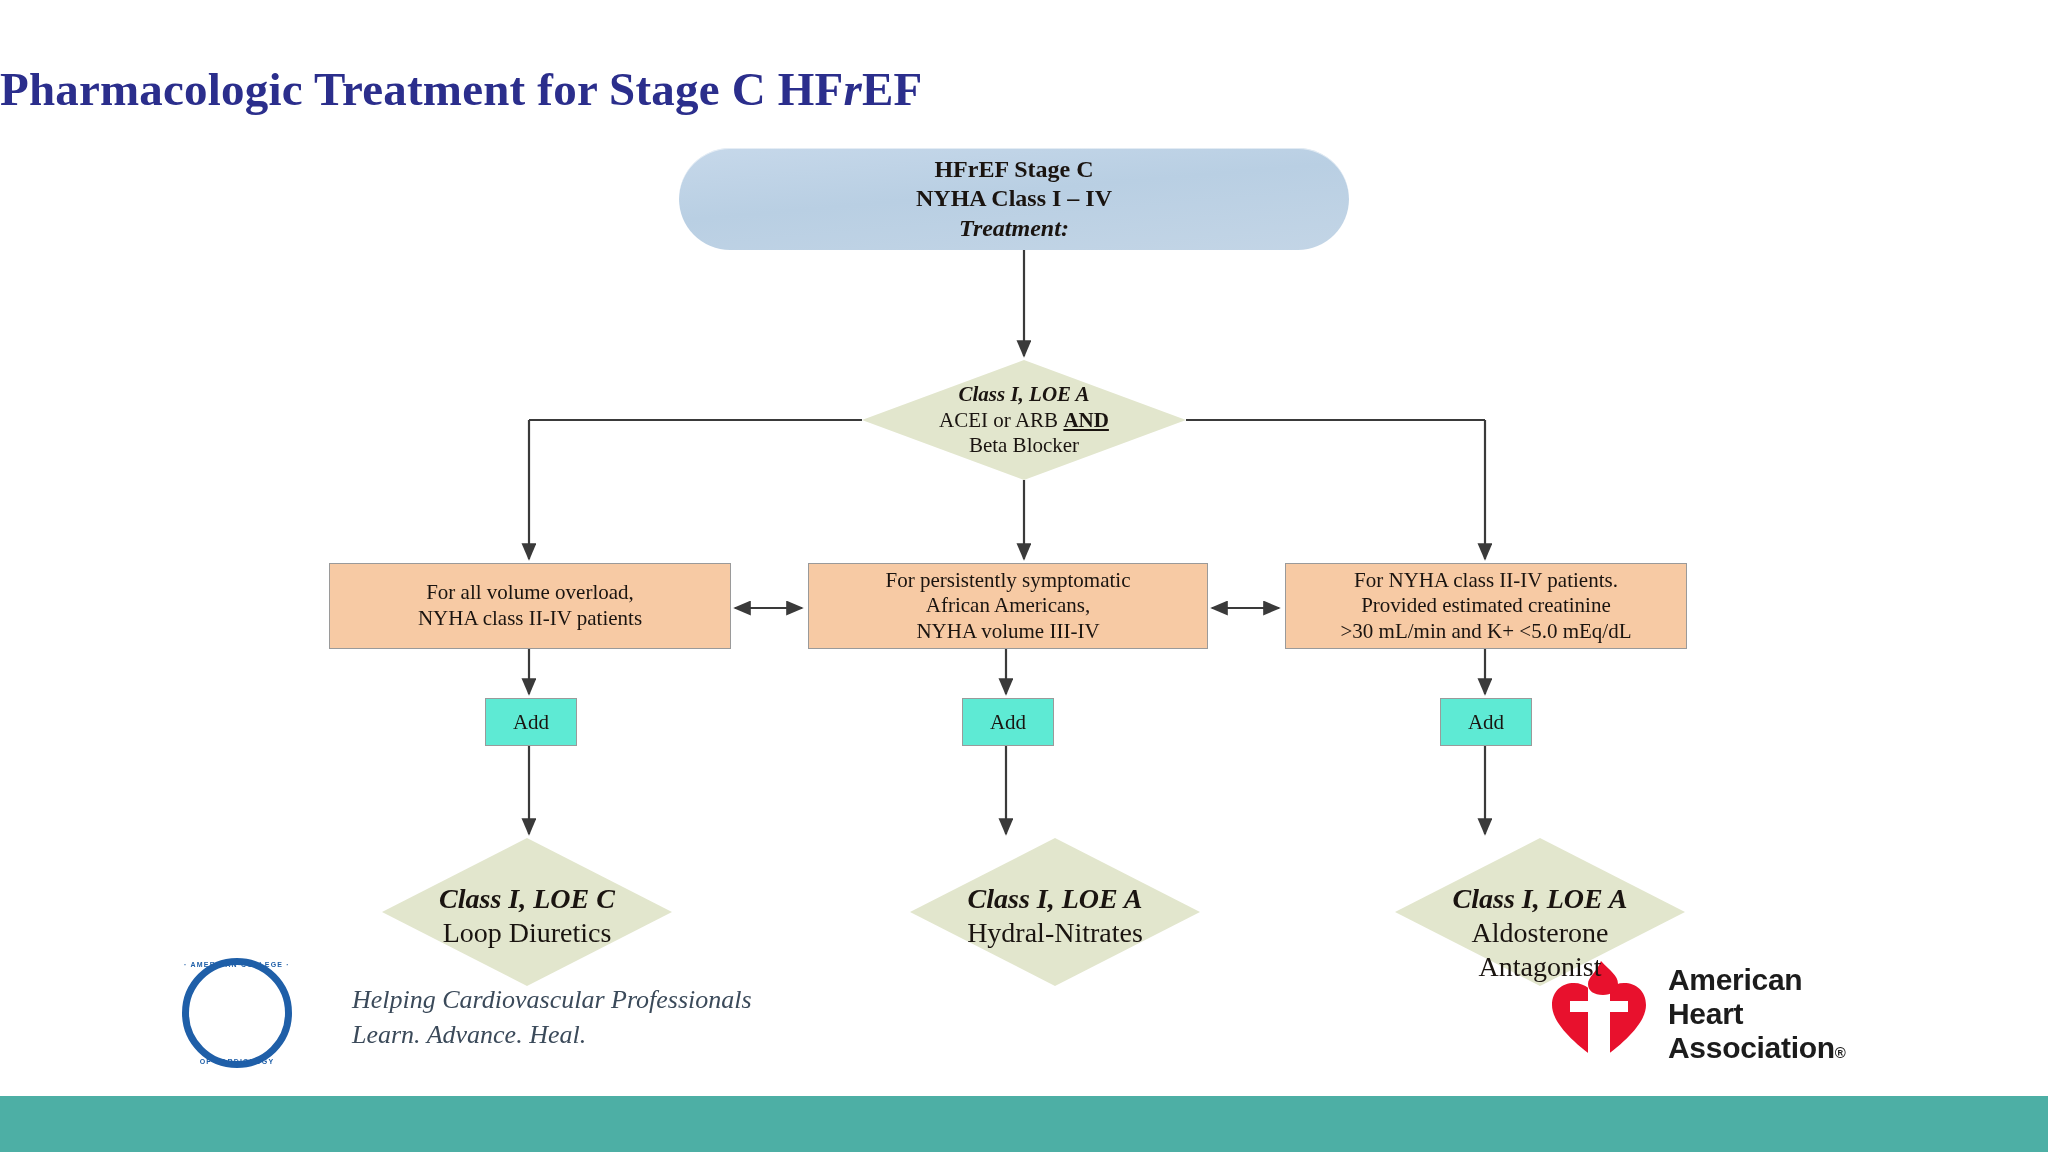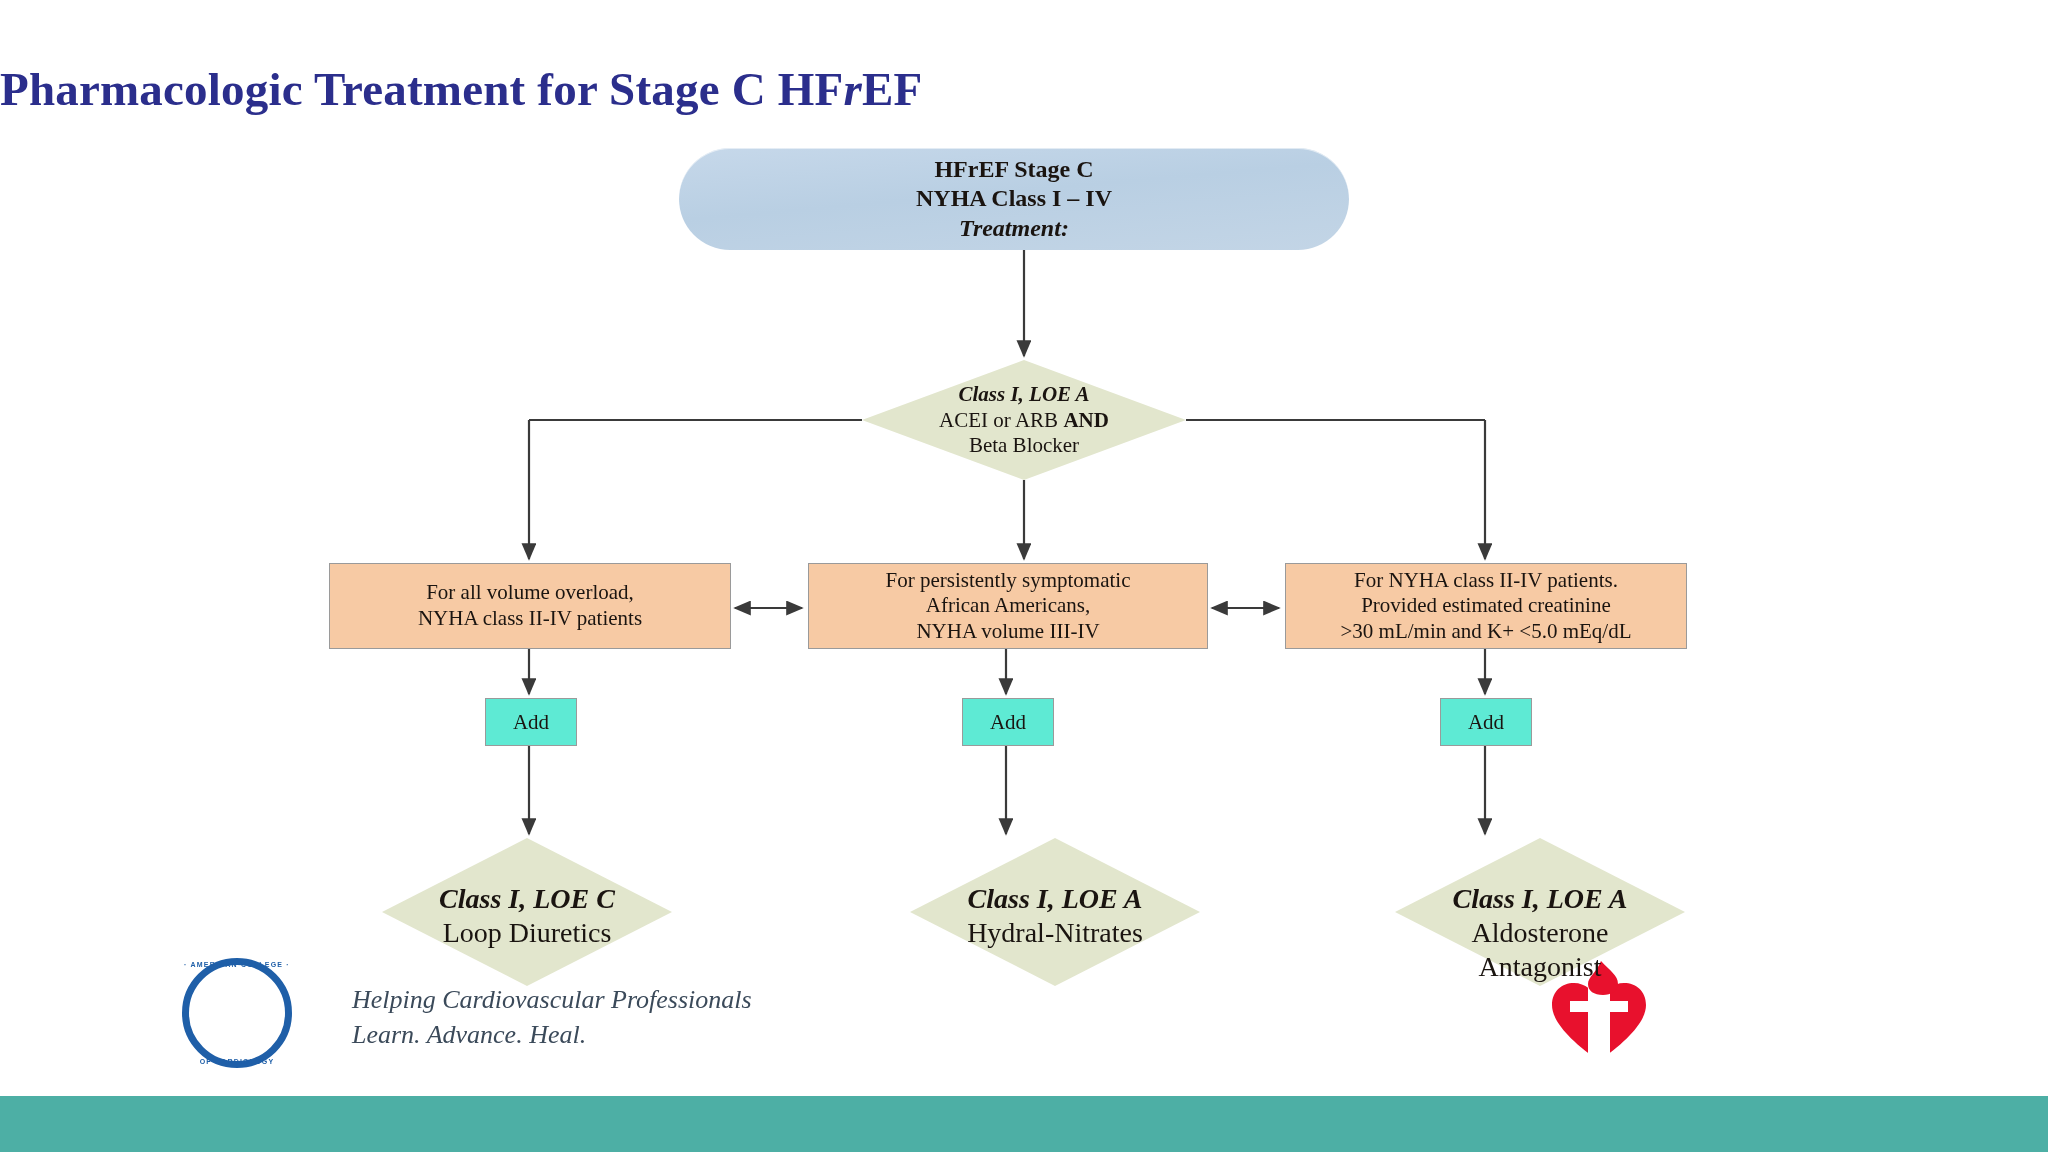--- a/index.html
+++ b/index.html
@@ -45,20 +45,21 @@
     line-height: 1.22;
     color: #1a1410;
     font-family: "Liberation Serif", serif;
   }
   .ntxt .hdr {
     font-style: italic;
     font-weight: bold;
   }
   .ntxt .andb {
     font-weight: bold;
+    text-decoration: underline;
   }
 
   
   #top-node {
     position: absolute;
     left: 679px;
     top: 148px;
     width: 670px;
     height: 102px;
     border-radius: 51px;
@@ -380,17 +381,22 @@
     <div>Learn. Advance. Heal.</div>
   </div>
 
   <div id="aha-logo">
     <div id="aha-mark">
       <div id="aha-heart"></div>
       <div id="aha-torch"></div>
       <div id="aha-torch-cross"></div>
       <div id="aha-flame"></div>
     </div>
+    <div id="aha-text">
+      <div>American</div>
+      <div>Heart</div>
+      <div><span>Association</span><span class="reg">®</span></div>
+    </div>
   </div>
 
   <div id="teal-bar"></div>
 
 </div>
 
 </body></html>

